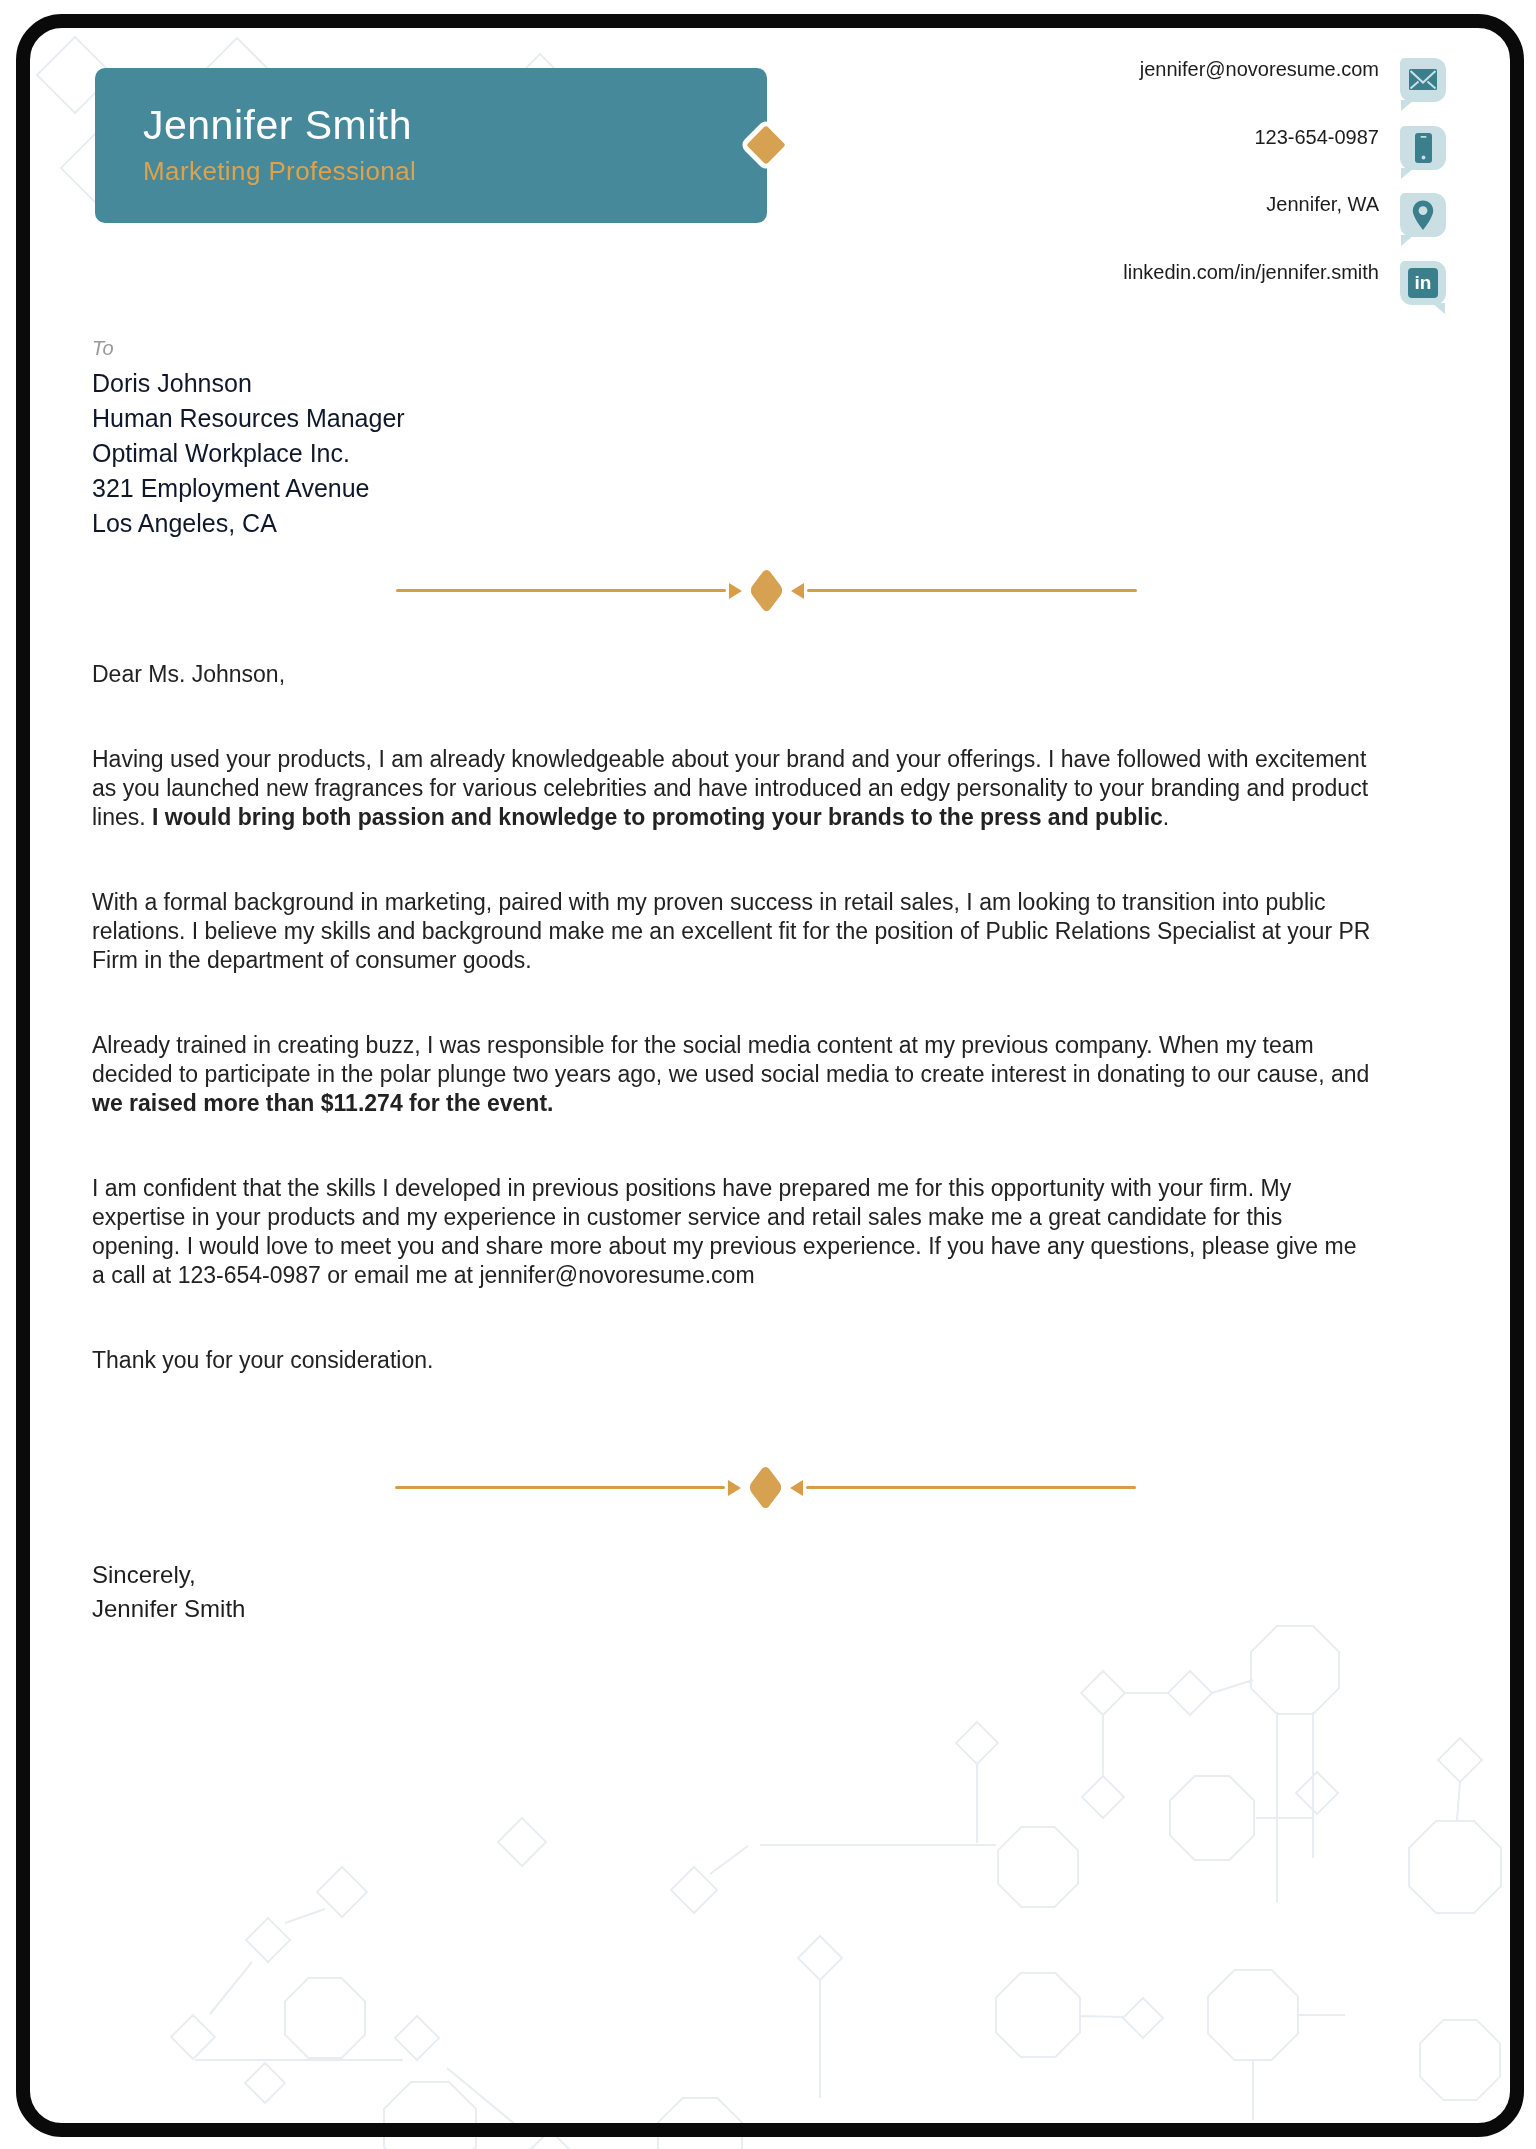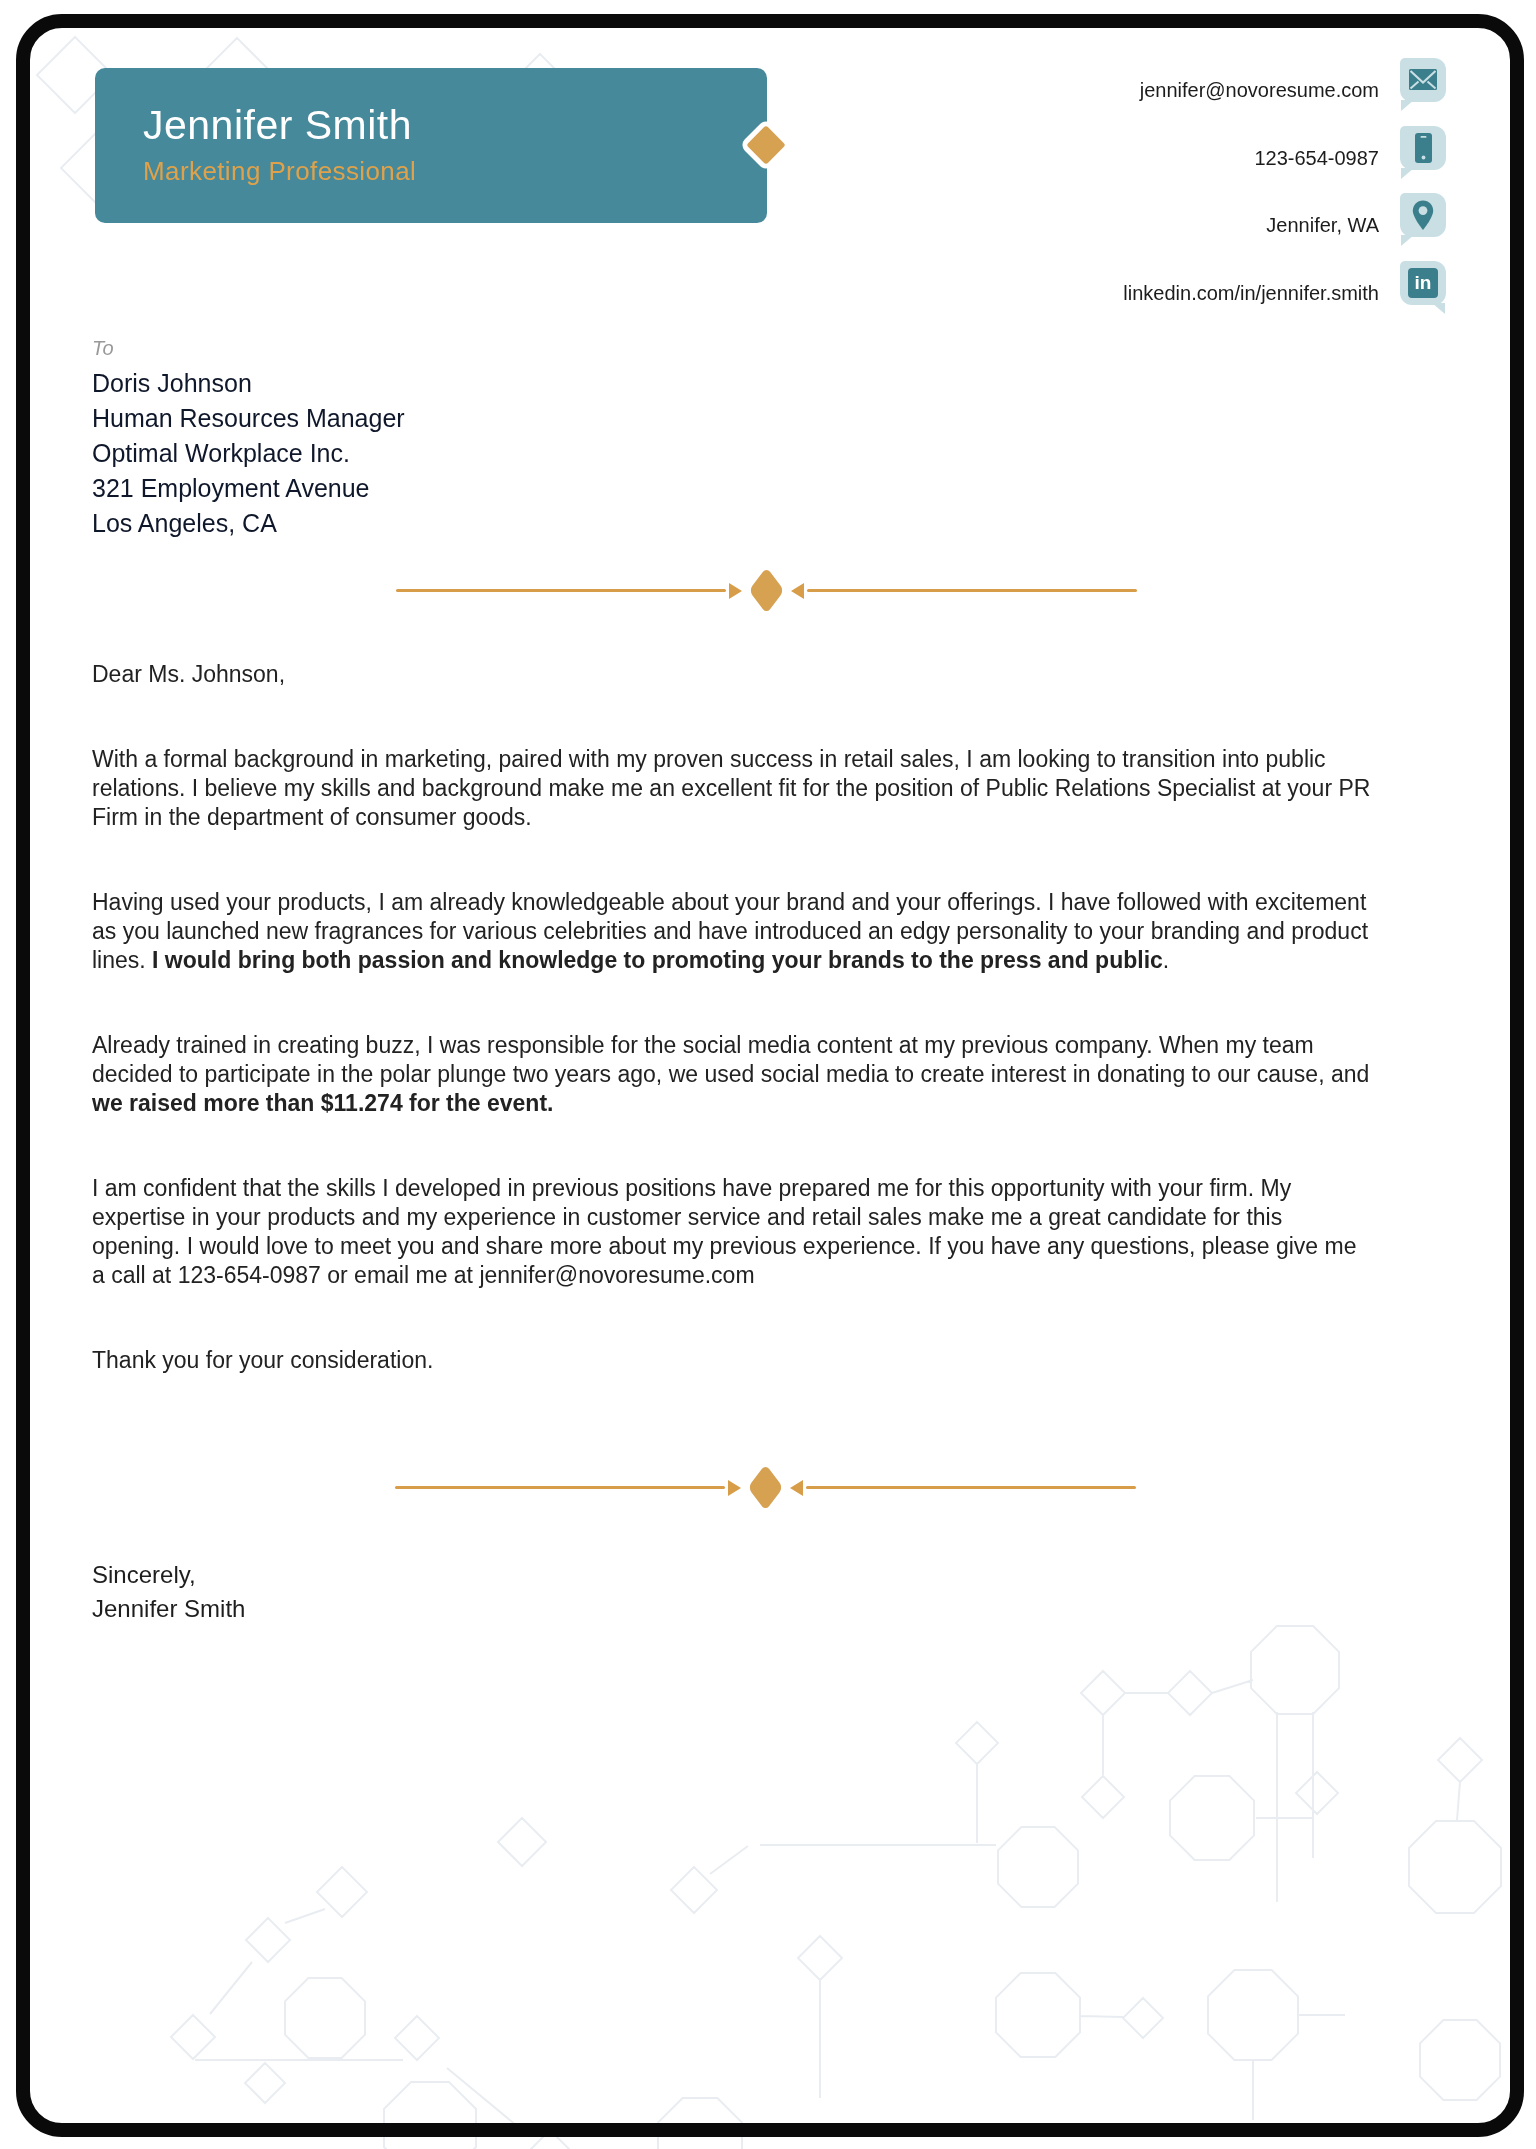--- a/index.html
+++ b/index.html
@@ -22,21 +22,21 @@
   
   .header-block{position:absolute;left:95px;top:68px;width:672px;height:155px;
     background:var(--teal);border-radius:10px;z-index:10;
     display:flex;flex-direction:column;justify-content:center;padding-left:48px;gap:9px}
   .header-name{color:#ffffff;font-size:41px;letter-spacing:.5px;line-height:1.05}
   .header-title{color:var(--gold-text);font-size:26px;letter-spacing:.4px}
   .edge-diamond{position:absolute;left:747px;top:126px;width:38px;height:38px;z-index:11;
     background:var(--gold);border:5px solid #fff;border-radius:8px;transform:rotate(45deg)}
 
   
-  .contact-row{position:absolute;right:90px;display:flex;align-items:flex-end;gap:21px;z-index:10}
+  .contact-row{position:absolute;right:90px;display:flex;align-items:flex-start;gap:21px;z-index:10}
   .contact-text{font-size:20px;color:#1c1c1c;white-space:nowrap}
   .badge{position:relative;width:46px;height:44px;background:var(--badge-bg);
          border-radius:5px 12px 12px 12px;flex:none}
   .badge::after{content:"";position:absolute;left:1px;bottom:-9px;width:0;height:0;
     border-top:11px solid var(--badge-bg);border-right:13px solid transparent}
   .badge.tail-right::after{left:auto;right:1px;border-right:none;border-left:13px solid transparent}
   .badge svg{position:absolute;inset:0}
   .li-square{position:absolute;left:8px;top:7px;width:30px;height:30px;background:var(--icon-teal);
     border-radius:4px;color:#fff;font-weight:bold;font-size:19px;
     display:flex;align-items:center;justify-content:center}
@@ -135,23 +135,23 @@
     <span class="d-line"></span>
     <span class="d-arrow-r"></span>
     <span class="d-diamond"></span>
     <span class="d-arrow-l"></span>
     <span class="d-line"></span>
   </div>
 
   <div class="letter">
     <div class="dear">Dear Ms. Johnson,</div>
 
+    <p><span>Having used your products, I am already knowledgeable about your brand and your offerings. I have followed with excitement as you launched new fragrances for various celebrities and have introduced an edgy personality to your branding and product lines. </span><b>I would bring both passion and knowledge to promoting your brands to the press and public</b><span>.</span></p>
+
     <p><span>With a formal background in marketing, paired with my proven success in retail sales, I am looking to transition into public relations. I believe my skills and background make me an excellent fit for the position of Public Relations Specialist at your PR Firm in the department of consumer goods.</span><b></b><span></span></p>
-
-    <p><span>Having used your products, I am already knowledgeable about your brand and your offerings. I have followed with excitement as you launched new fragrances for various celebrities and have introduced an edgy personality to your branding and product lines. </span><b>I would bring both passion and knowledge to promoting your brands to the press and public</b><span>.</span></p>
 
     <p><span>Already trained in creating buzz, I was responsible for the social media content at my previous company. When my team decided to participate in the polar plunge two years ago, we used social media to create interest in donating to our cause, and </span><b>we raised more than $11.274 for the event.</b><span></span></p>
 
     <p class="last"><span>I am confident that the skills I developed in previous positions have prepared me for this opportunity with your firm. My expertise in your products and my experience in customer service and retail sales make me a great candidate for this opening. I would love to meet you and share more about my previous experience. If you have any questions, please give me a call at 123-654-0987 or email me at jennifer@novoresume.com</span><b></b><span></span></p>
 
     <div class="thanks">Thank you for your consideration.</div>
 
     <div class="divider">
       <span class="d-line"></span>
       <span class="d-arrow-r"></span>

